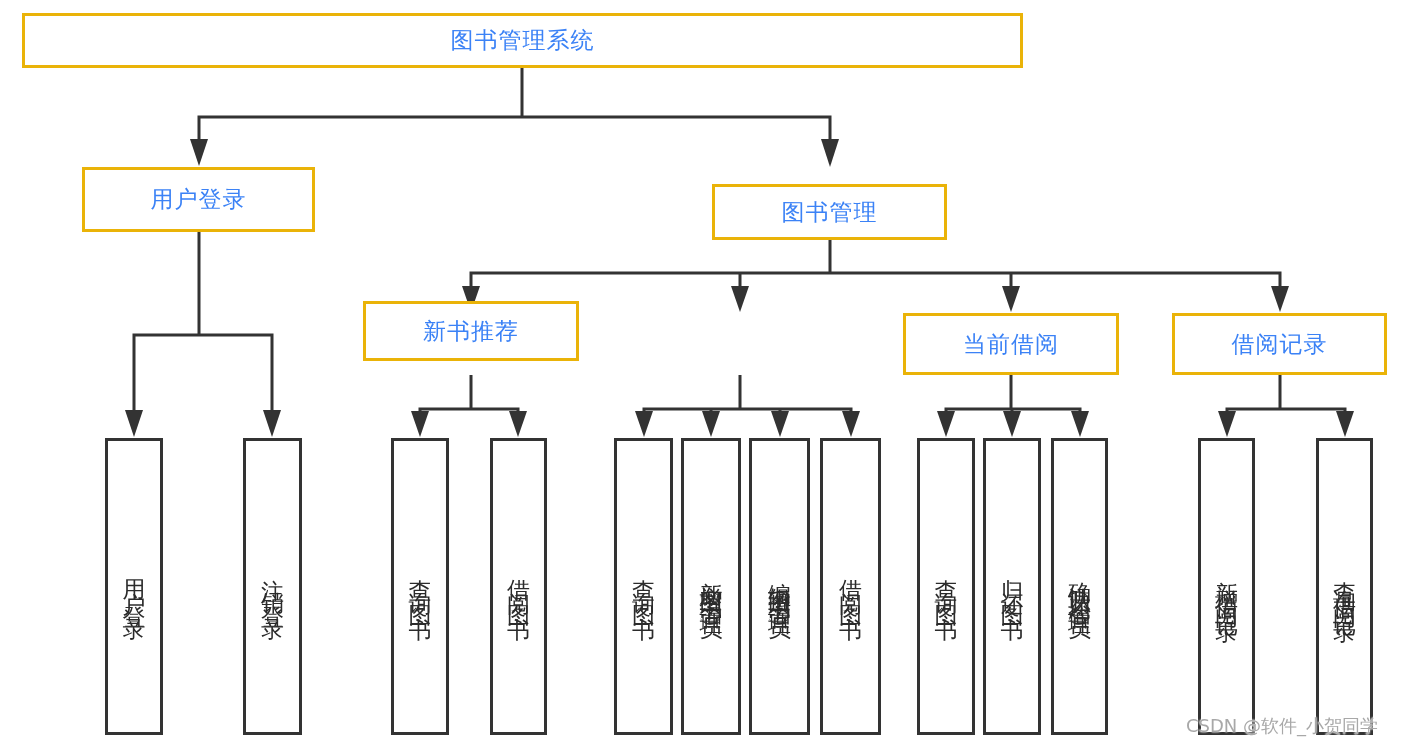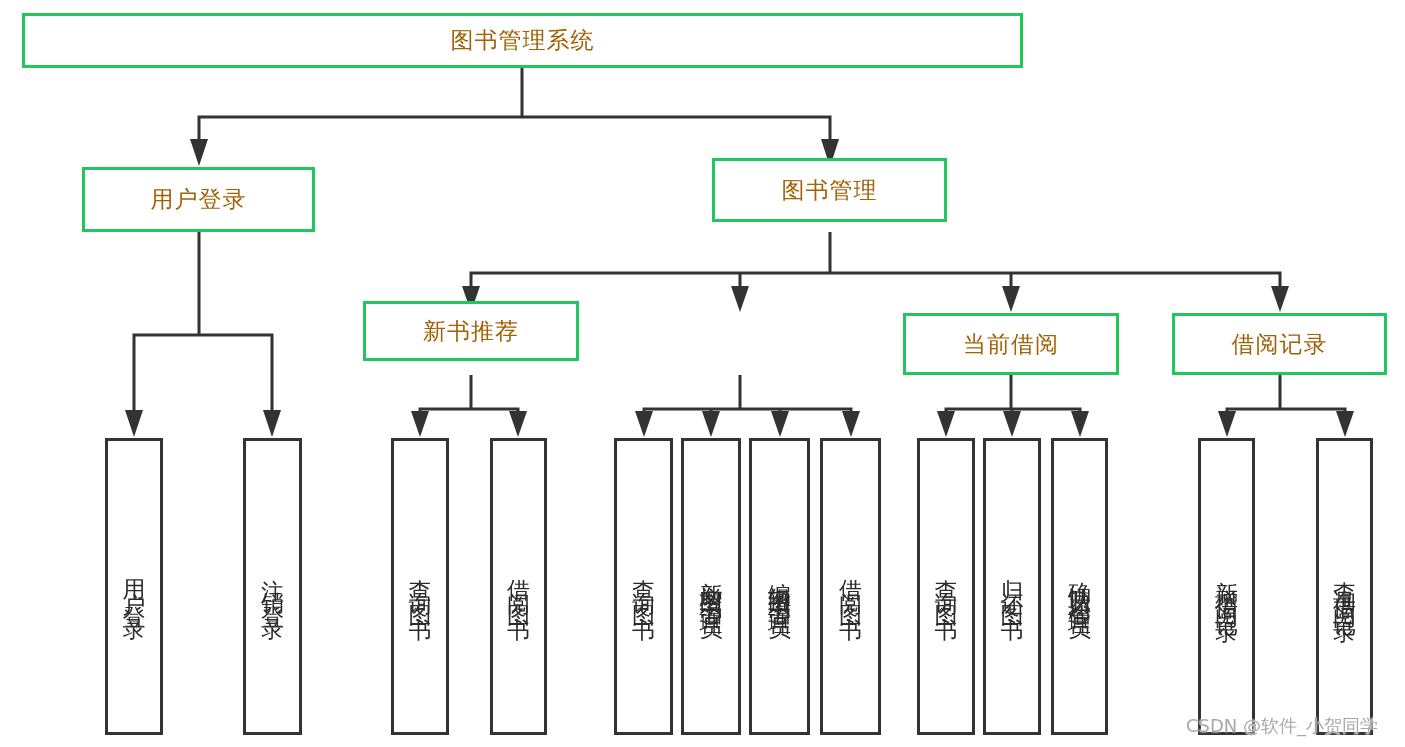--- a/index.html
+++ b/index.html
@@ -7,24 +7,24 @@
     position:relative;
     width:1405px;height:747px;
     background:#ffffff;
     font-family:"DejaVu Sans","Liberation Sans",sans-serif;
     overflow:hidden;
   }
   #wires{position:absolute;left:0;top:0;z-index:1;}
   .hbox{
     position:absolute;
     box-sizing:border-box;
-    border:3px solid #22c55e;
+    border:3px solid #eab308;
     background:#ffffff;
     display:flex;align-items:center;justify-content:center;
-    font-size:23px;color:#a16207;
+    font-size:23px;color:#3b82f6;
     letter-spacing:1px;
     z-index:2;
   }
   .vbox{
     position:absolute;
     top:438px;height:297px;
     box-sizing:border-box;
     border:3px solid #333333;
     background:#ffffff;
     display:flex;align-items:center;justify-content:center;
@@ -96,21 +96,21 @@
       <polygon points="1071,411 1089,411 1080,437"></polygon>
 
       <polygon points="1218,411 1236,411 1227,437"></polygon>
       <polygon points="1336,411 1354,411 1345,437"></polygon>
     </g>
   </svg>
 
   <div class="hbox" style="left:22px;top:13px;width:1001px;height:55px">图书管理系统</div>
 
   <div class="hbox" style="left:82px;top:167px;width:233px;height:65px">用户登录</div>
-  <div class="hbox" style="left:712px;top:158px;width:235px;height:64px">图书管理</div>
+  <div class="hbox" style="left:712px;top:184px;width:235px;height:56px">图书管理</div>
 
   <div class="hbox" style="left:363px;top:301px;width:216px;height:60px">新书推荐</div>
   <div class="hbox" style="left:903px;top:313px;width:216px;height:62px">当前借阅</div>
   <div class="hbox" style="left:1172px;top:313px;width:215px;height:62px">借阅记录</div>
 
   <div class="vbox" style="left:105px;width:58px">用户登录</div>
   <div class="vbox" style="left:243px;width:59px">注销登录</div>
 
   <div class="vbox" style="left:391px;width:58px">查询图书</div>
   <div class="vbox" style="left:490px;width:57px">借阅图书</div>

